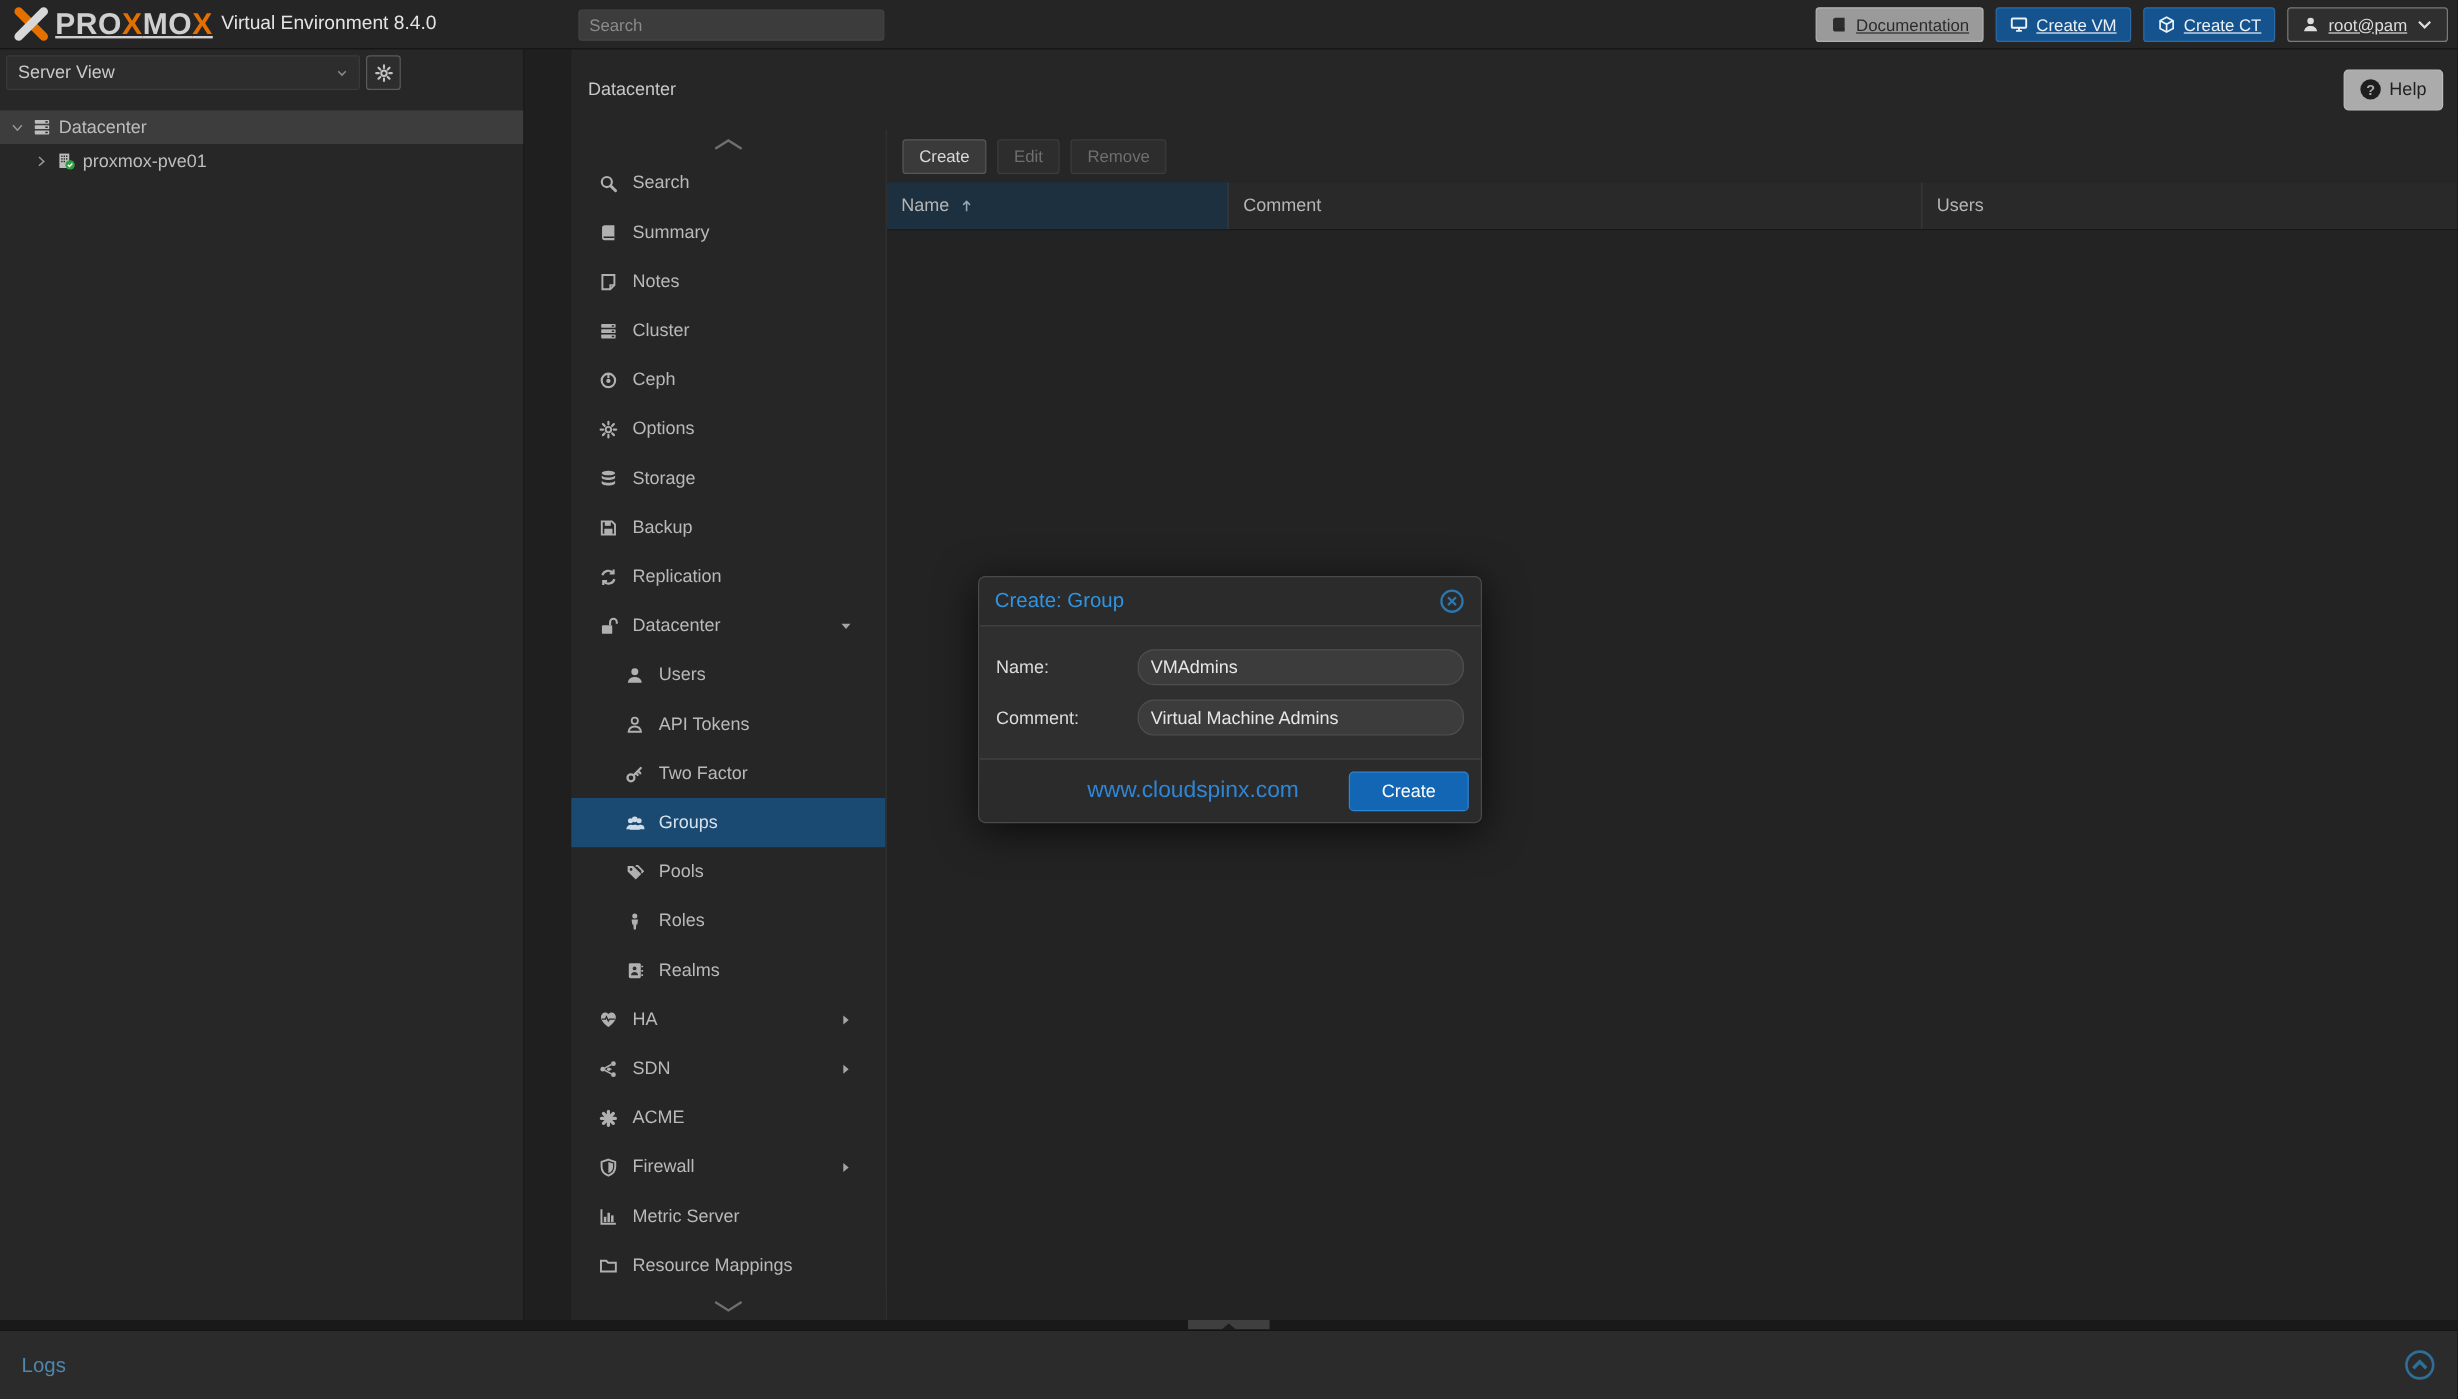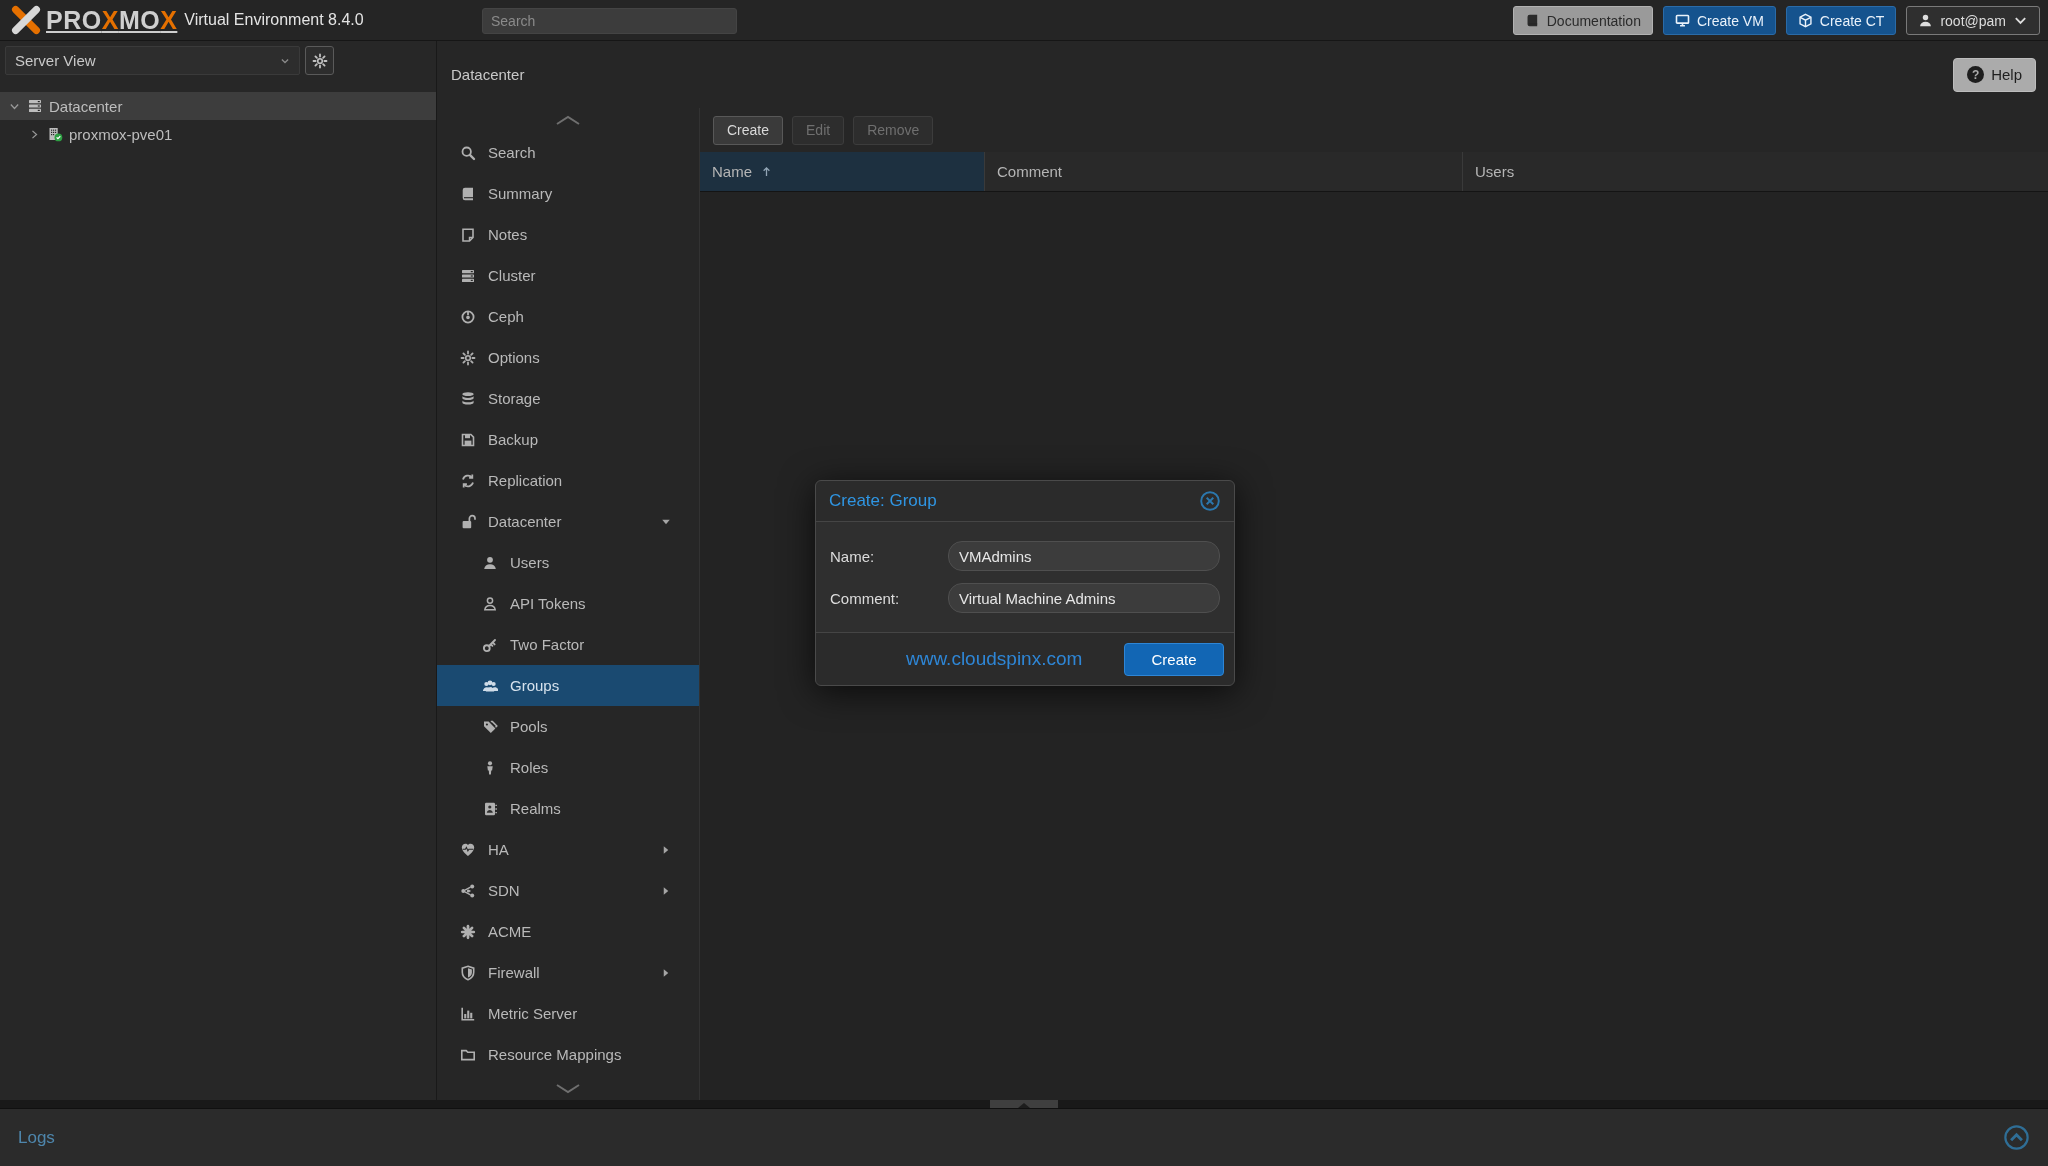--- a/index.html
+++ b/index.html
@@ -14,29 +14,29 @@
   
   .topbar { position:relative; height:41px; background:#252525; border-bottom:1px solid #161616; display:flex; align-items:center; padding-left:10px; }
   .logo { display:flex; align-items:center; }
   .logo-mark svg { width:32px; height:32px; }
   .logo-word { font-size:25px; font-weight:bold; letter-spacing:0.5px; color:#cfcfcf; margin-left:4px;text-decoration:underline; }
   .logo-word .orange { color:#e57000; }
   .logo-sub { font-size:16px; color:#e4e4e4; margin-left:7px; }
   .topsearch { position:absolute; left:482px; top:8px; width:255px; height:26px; background:#3c3c3c; border:1px solid #444; border-radius:3px; color:#d0d0d0; font-size:14px; padding:0 8px; outline:none; }
   .topsearch::placeholder { color:#8b8b8b; }
   .topbar-actions { position:absolute; right:8px; top:6px; display:flex; gap:10px; }
-  .tb-btn { display:flex; align-items:center; gap:7px; height:29px; padding:0 11px; border-radius:3px; font-size:14px; cursor:pointer; font-family:inherit; }
+  .tb-btn { display:flex; align-items:center; gap:7px; height:29px; padding:0 11px; border-radius:3px; font-size:14px; cursor:pointer; font-family:inherit;text-decoration:underline; }
   .tb-btn.gray { background:#9a9a9a; border:1px solid #b2b2b2; color:#2b2b2b; }
   .tb-btn.blue { background:#15538e; border:1px solid #2a6ba8; color:#eaf2fa; }
   .tb-btn.dark { background:#2f2f2f; border:1px solid #7a7a7a; color:#dddddd; }
   .tb-btn .icon { color:inherit; }
   .tb-btn .icon svg { width:15px; height:15px; }
 
   
-  .app-body { display:flex; height:1061px; }
+  .app-body { display:flex; height:1061px;gap:39px; }
 
   
   .tree-panel { width:437px; background:#272727; border-right:1px solid #191919; }
   .viewbar { display:flex; padding:5px; gap:5px; }
   .view-combo { width:295px; height:29px; background:#2d2d2d; border:1px solid #3a3a3a; border-radius:2px; display:flex; align-items:center; padding:0 9px; color:#c9c9c9; font-size:15px; cursor:pointer; }
   .view-combo .icon { margin-left:auto; color:#8a8a8a; }
   .gearbtn { width:29px; height:29px; background:#2d2d2d; border:1px solid #5a5a5a; border-radius:3px; color:#c2c2c2; display:flex; align-items:center; justify-content:center; cursor:pointer; }
   .tree { margin-top:12px; }
   .tree-row { height:28px; display:flex; align-items:center; gap:6px; color:#bdbdbd; font-size:15px; cursor:pointer; }
   .tree-row.sel { background:#3d3d3d; }
@@ -66,21 +66,21 @@
   .nav-item .expander svg { width:12px; height:12px; }
 
   
   .main { flex:1; display:flex; flex-direction:column; background:#232323; min-width:0; }
   .toolbar { height:44px; background:#262626; display:flex; align-items:center; gap:9px; padding:0 13px; }
   .t-btn { height:29px; padding:0 13px; background:#3a3a3a; border:1px solid #585858; border-radius:3px; color:#d9d9d9; font-size:14px; cursor:pointer; font-family:inherit; }
   .t-btn.disabled { background:#2d2d2d; border-color:#3c3c3c; color:#6f6f6f; cursor:default; }
   .grid-header { display:flex; height:40px; background:#292929; border-bottom:1px solid #141414; }
   .gh-cell { display:flex; align-items:center; gap:8px; padding-left:12px; color:#b5b5b5; font-size:15px; border-right:1px solid #3a3a3a; cursor:pointer; }
   .gh-cell.c0 { width:285px; background:#1d3040; }
-  .gh-cell.c1 { width:478px; }
+  .gh-cell.c1 { width:578px; }
   .gh-cell.c2 { flex:1; border-right:none; }
   .gh-cell .sort { color:#93a6b6; }
   .gh-cell .sort svg { width:13px; height:13px; }
   .grid-body { flex:1; background:#232323; }
 
   
   .splitter { position:absolute; left:0; right:0; bottom:58px; height:8px; background:#191919; }
   .splitter-handle { position:absolute; left:calc(50% - 34px); top:0; width:68px; height:8px; background:#3f3f3f; display:flex; align-items:flex-end; justify-content:center; cursor:pointer; }
   .splitter-handle::after { content:""; width:0; height:0; border-left:6px solid transparent; border-right:6px solid transparent; border-bottom:5px solid #1d1d1d; }
   .logsbar { position:absolute; left:0; right:0; bottom:0; height:58px; background:#2b2b2b; border-top:1px solid #101010; display:flex; align-items:center; padding:0 18px; }

